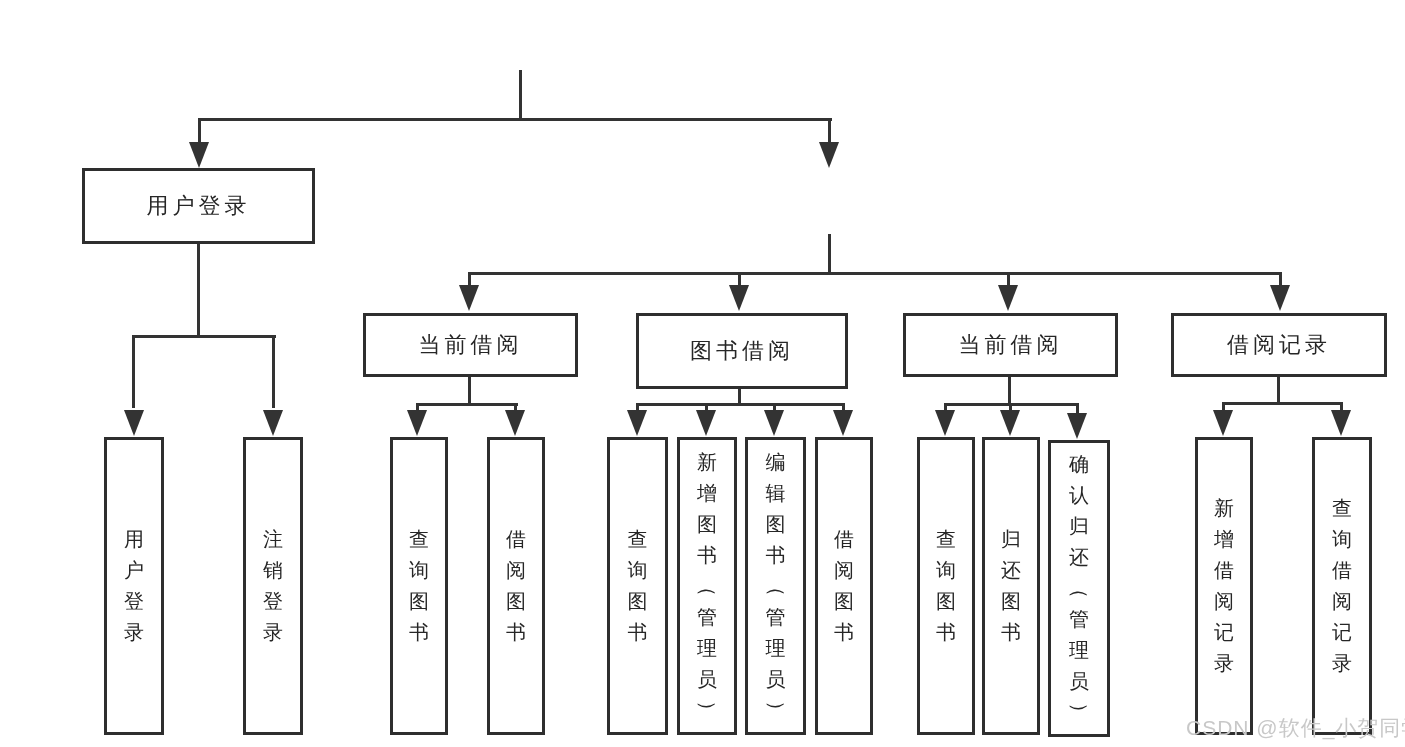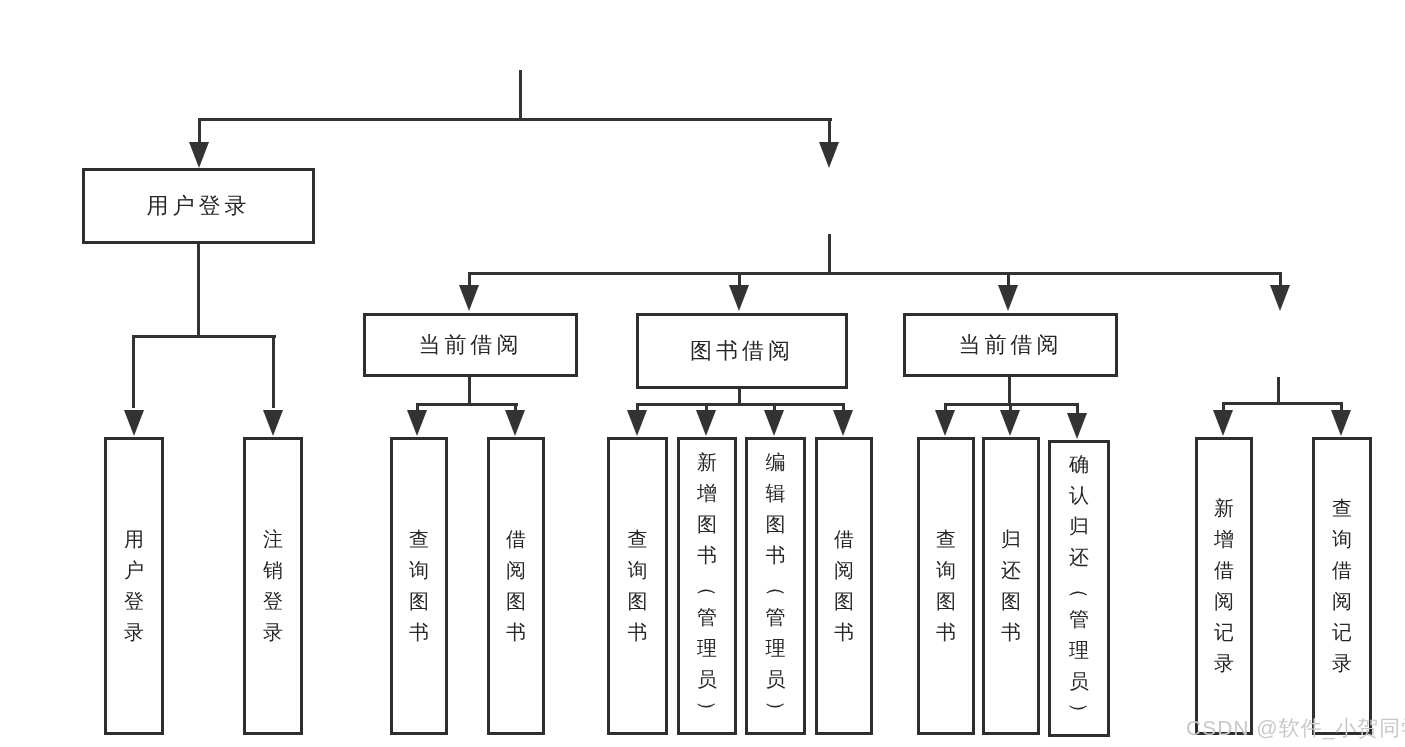--- a/index.html
+++ b/index.html
@@ -61,20 +61,23 @@
   </div>
 
   <div class="box" style="left:636px;top:313px;width:212px;height:76px;">
     <span>图书借阅</span>
   </div>
 
   <div class="box" style="left:903px;top:313px;width:215px;height:64px;">
     <span>当前借阅</span>
   </div>
 
+  <div class="box" style="left:1171px;top:313px;width:216px;height:64px;">
+    <span>借阅记录</span>
+  </div>
 
   <div class="vbox" style="left:104px;top:437px;width:60px;height:298px;">
       <span class="ch">用</span>
       <span class="ch">户</span>
       <span class="ch">登</span>
       <span class="ch">录</span>
     </div>
 
   <div class="vbox" style="left:243px;top:437px;width:60px;height:298px;">
       <span class="ch">注</span>

